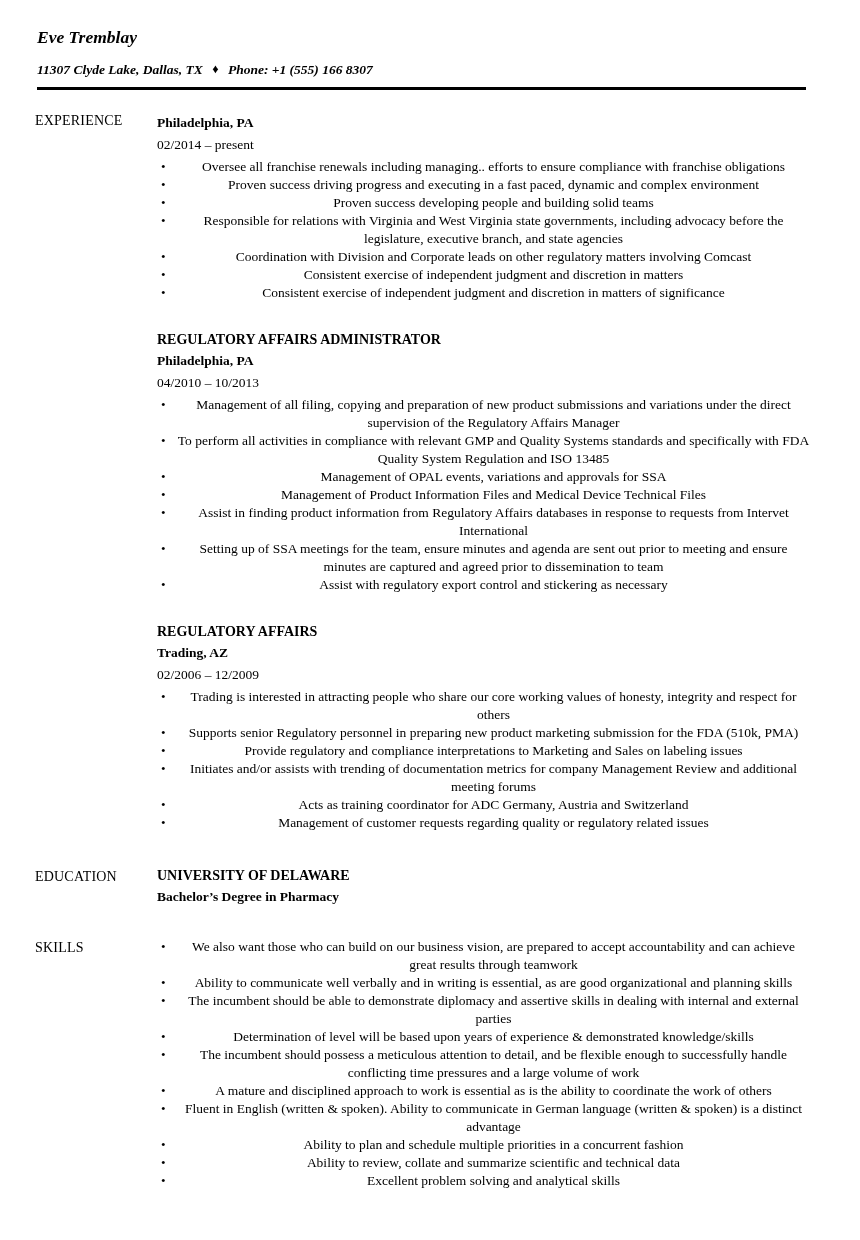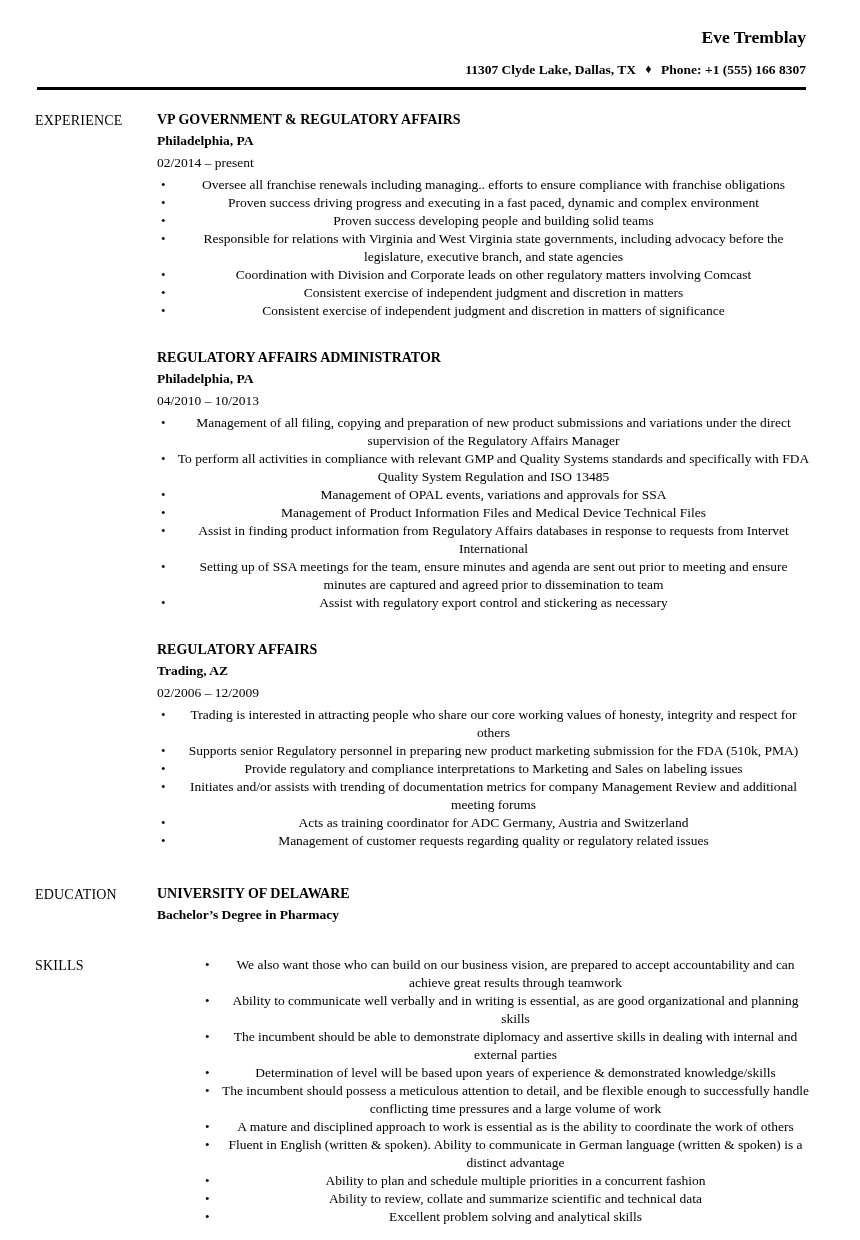--- a/index.html
+++ b/index.html
@@ -17,21 +17,22 @@
   .page {
     padding-top: 27px;
     box-sizing: border-box;
     width: 860px;
     height: 1240px;
     overflow: hidden;
   }
   .header {
     margin-left: 37px;
     margin-right: 54px;
-    text-align: right;
+    text-align: left;
+    font-style: italic;
   }
   .name {
     font-weight: bold;
     font-size: 17.5px;
     line-height: 20px;
   }
   .contact {
     font-weight: bold;
     font-size: 13.5px;
     margin-top: 14px;
@@ -101,21 +102,21 @@
     font-size: 14px;
     line-height: 18px;
   }
   .edu-degree {
     font-weight: bold;
     font-size: 13.5px;
     line-height: 17px;
     margin-top: 3px;
   }
   .section.education { margin-top: 35px; }
-  .section.skills { margin-top: 33px; gap: 44px; }
+  .section.skills { margin-top: 33px; }
   .section.skills ul.bullets { margin-top: 0; }
 </style>
 </head>
 <body>
 
 <div class="page">
 
   <div class="header">
     <div class="name">Eve Tremblay</div>
     <div class="contact">
@@ -125,21 +126,20 @@
     </div>
   </div>
 
   <div class="divider"></div>
 
   <div class="section experience">
     <div class="section-label">EXPERIENCE</div>
     <div class="section-body">
 
       <div class="job">
-        <div class="job-title">VP GOVERNMENT &amp; REGULATORY AFFAIRS</div>
         <div class="job-loc">Philadelphia, PA</div>
         <div class="job-dates">02/2014 – present</div>
         <ul class="bullets">
           <li>Oversee all franchise renewals including managing.. efforts to ensure compliance with franchise obligations</li>
           <li>Proven success driving progress and executing in a fast paced, dynamic and complex environment</li>
           <li>Proven success developing people and building solid teams</li>
           <li>Responsible for relations with Virginia and West Virginia state governments, including advocacy before the legislature, executive branch, and state agencies</li>
           <li>Coordination with Division and Corporate leads on other regulatory matters involving Comcast</li>
           <li>Consistent exercise of independent judgment and discretion in matters</li>
           <li>Consistent exercise of independent judgment and discretion in matters of significance</li>

